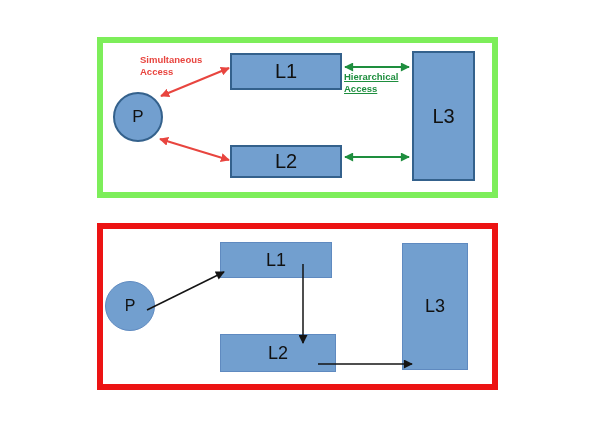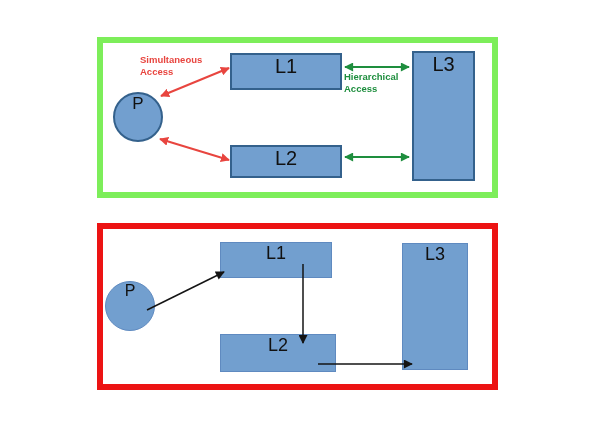--- a/index.html
+++ b/index.html
@@ -6,21 +6,21 @@
   .canvas{
     position:relative;width:600px;height:428px;background:#ffffff;overflow:hidden;
     font-family:"Liberation Sans","DejaVu Sans",sans-serif;color:var(--label,#111);
   }
   .panel{position:absolute;box-sizing:border-box;background:transparent;z-index:1;}
   .panel-green{left:97px;top:37px;width:401px;height:161px;border:6px solid var(--green-box);}
   .panel-red{left:97px;top:223px;width:401px;height:167px;border:6px solid var(--red-box);}
 
   .shape{
     position:absolute;box-sizing:border-box;background:var(--shape-fill);
-    display:flex;justify-content:center;z-index:1;
+    display:flex;align-items:center;justify-content:center;z-index:1;
   }
   .shape.dark{border:2px solid var(--shape-border-dark);}
   .shape.light{border:1px solid var(--shape-border-light);}
   .circle{border-radius:50%;}
 
   
   .t-p {left:113px;top:92px;width:50px;height:50px;font-size:17px;}
   .t-l1{left:230px;top:53px;width:112px;height:37px;font-size:20px;}
   .t-l2{left:230px;top:145px;width:112px;height:33px;font-size:20px;}
   .t-l3{left:412px;top:51px;width:63px;height:130px;font-size:20px;}
@@ -28,21 +28,21 @@
   
   .b-p {left:105px;top:281px;width:50px;height:50px;font-size:16px;}
   .b-l1{left:220px;top:242px;width:112px;height:36px;font-size:18px;}
   .b-l2{left:220px;top:334px;width:116px;height:38px;font-size:18px;}
   .b-l3{left:402px;top:243px;width:66px;height:127px;font-size:18px;}
 
   .note{
     position:absolute;z-index:3;text-align:left;font-size:9.5px;line-height:1.25;font-weight:bold;
   }
   .note-red{left:140px;top:54px;width:100px;color:var(--red-arrow);}
-  .note-green{left:344px;top:71px;width:80px;color:var(--green-arrow);}
+  .note-green{left:344px;top:71px;width:80px;color:var(--green-arrow);text-decoration:underline;}
   .note span{display:block;}
 
   svg.arrows{position:absolute;left:0;top:0;z-index:2;pointer-events:none;}
   .arrow-red{stroke:var(--red-arrow);stroke-width:2;fill:none;}
   .arrow-green{stroke:var(--green-arrow);stroke-width:2;fill:none;}
   .arrow-black{stroke:var(--black-arrow);stroke-width:1.5;fill:none;}
   .mh-red{fill:var(--red-arrow);}
   .mh-green{fill:var(--green-arrow);}
   .mh-black{fill:var(--black-arrow);}
 </style>

